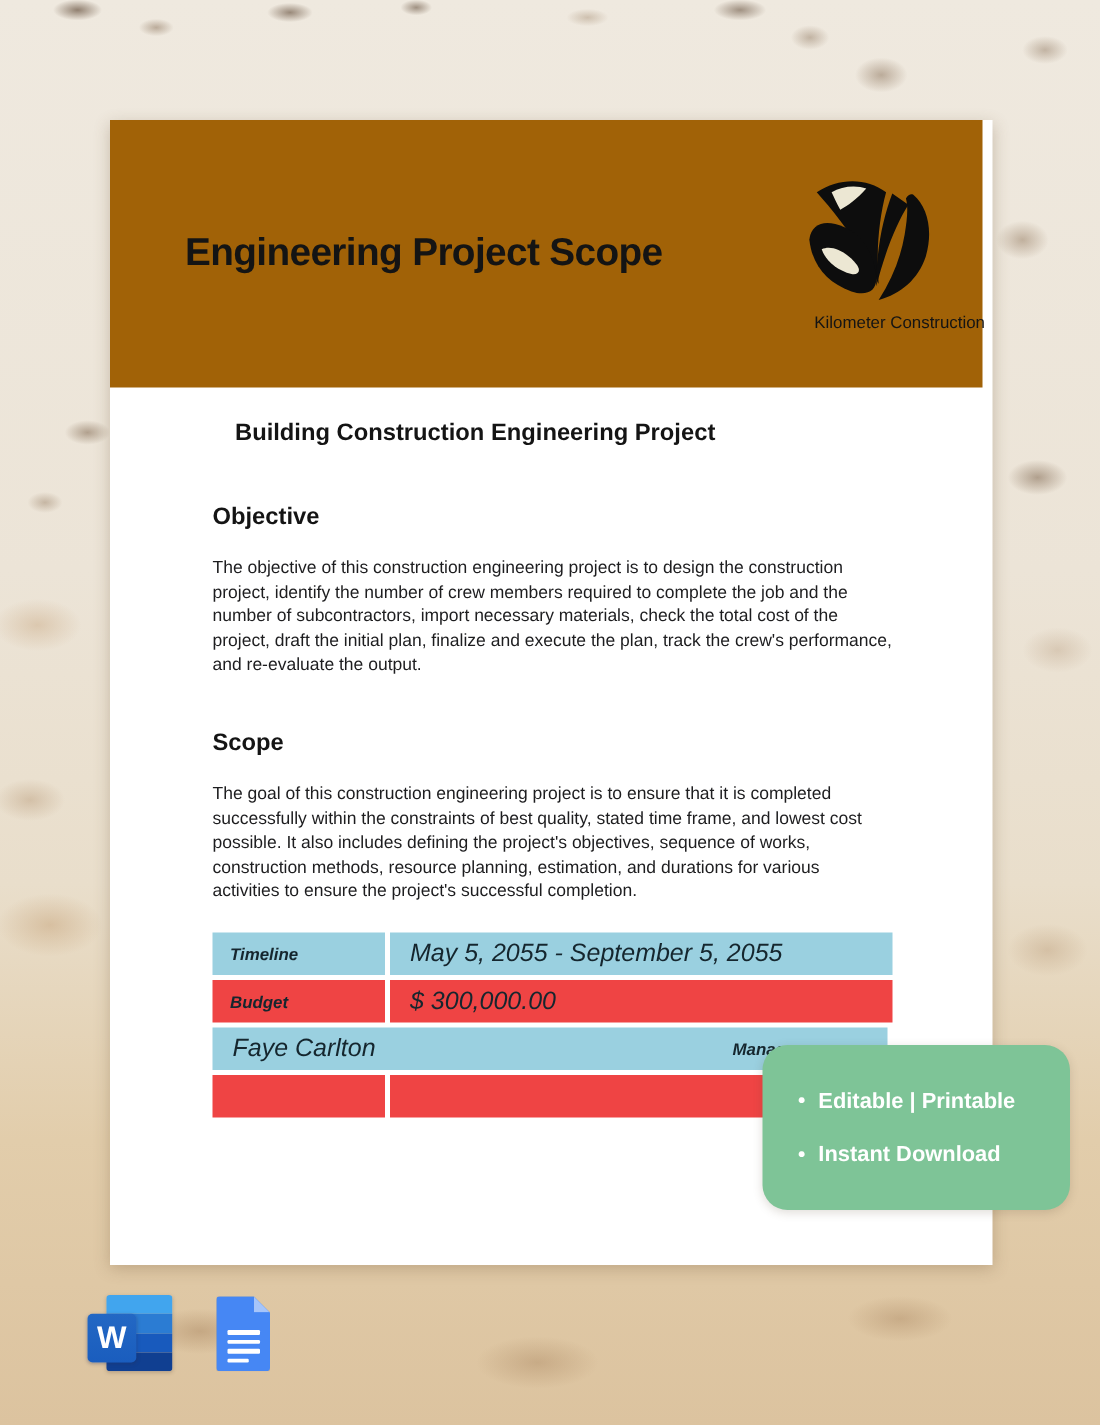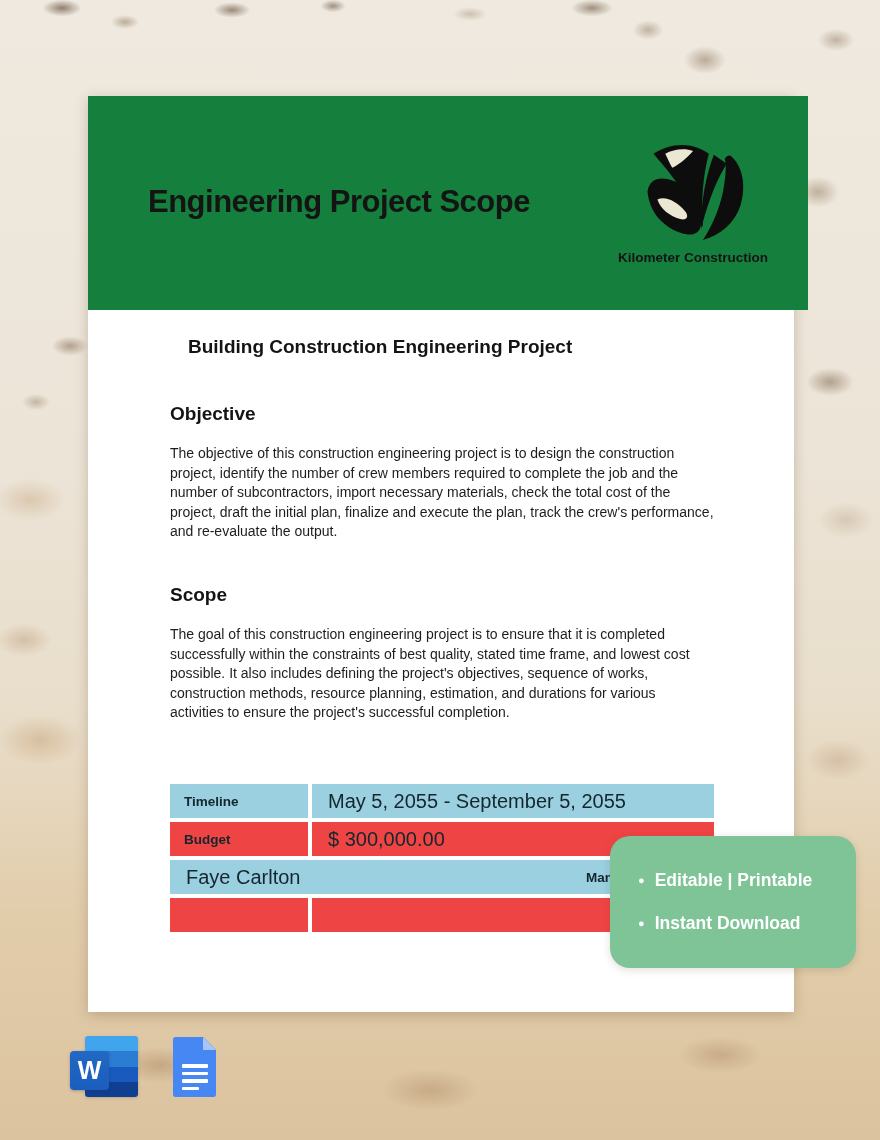--- a/index.html
+++ b/index.html
@@ -29,46 +29,46 @@
       radial-gradient(60px 26px at 160px 1065px, rgba(150,110,72,.35), transparent 70%),
       radial-gradient(70px 30px at 430px 1090px, rgba(150,110,72,.30), transparent 70%),
       radial-gradient(60px 26px at 720px 1055px, rgba(150,110,72,.30), transparent 70%),
       linear-gradient(180deg,#efe9df 0%,#ece4d7 40%,#e9decb 62%,#e2cdab 80%,#dcc39f 100%);
   }
   .page{
     position:absolute;left:88px;top:96px;width:706px;height:916px;background:#ffffff;
     box-shadow:0 3px 12px rgba(110,82,54,.30);
   }
   .header{
-    position:absolute;left:0;top:0;width:698px;height:214px;background:#15803d;padding-left:22px;
+    position:absolute;left:0;top:0;width:698px;height:214px;background:#a16207;
   }
   .page-title{
     position:absolute;left:60px;top:88px;font-size:31px;font-weight:700;
     letter-spacing:-.5px;color:#141414;white-space:nowrap;
   }
   .logo{position:absolute;left:552px;top:44px;width:112px;height:104px;}
   .brand{
-    position:absolute;left:510px;top:154px;width:190px;text-align:center;
-    font-size:13.5px;font-weight:700;color:#141414;white-space:nowrap;
+    position:absolute;left:510px;top:154px;width:190px;text-align:right;
+    font-size:13.5px;font-weight:400;color:#141414;white-space:nowrap;
   }
   .subtitle{
     position:absolute;left:82px;top:240px;width:560px;padding-left:18px;
     text-align:left;font-size:19px;font-weight:700;color:#141414;
   }
   .h2{
     position:absolute;left:82px;font-size:19px;font-weight:700;color:#141414;
   }
   .h2.objective{top:307px;text-align:center;}
   .h2.scope{top:488px;}
   .para{
     position:absolute;left:82px;font-size:14px;line-height:19.6px;color:#1d1d1f;
   }
   .para.objective{top:348px;width:546px;}
   .para.scope{top:529px;width:540px;}
-  .info-table{position:absolute;left:82px;top:688px;width:544px;}
+  .info-table{position:absolute;left:82px;top:650px;width:544px;font-style:italic;}
   .trow{display:flex;margin-bottom:4px;height:34px;}
   .tcell{display:flex;align-items:center;}
   .tlabel{width:124px;margin-right:4px;padding-left:14px;font-size:13.5px;font-weight:700;color:#15262e;}
   .tvalue{flex:1;padding-left:16px;font-size:20px;color:#15262e;}
   .row-dark .tcell{background:#9ad0e0;}
   .row-light .tcell{background:#ef4444;}
   .badge{
     position:absolute;left:610px;top:836px;width:246px;height:132px;
     background:#7ec497;border-radius:20px;z-index:5;
     display:flex;flex-direction:column;justify-content:center;gap:22px;

